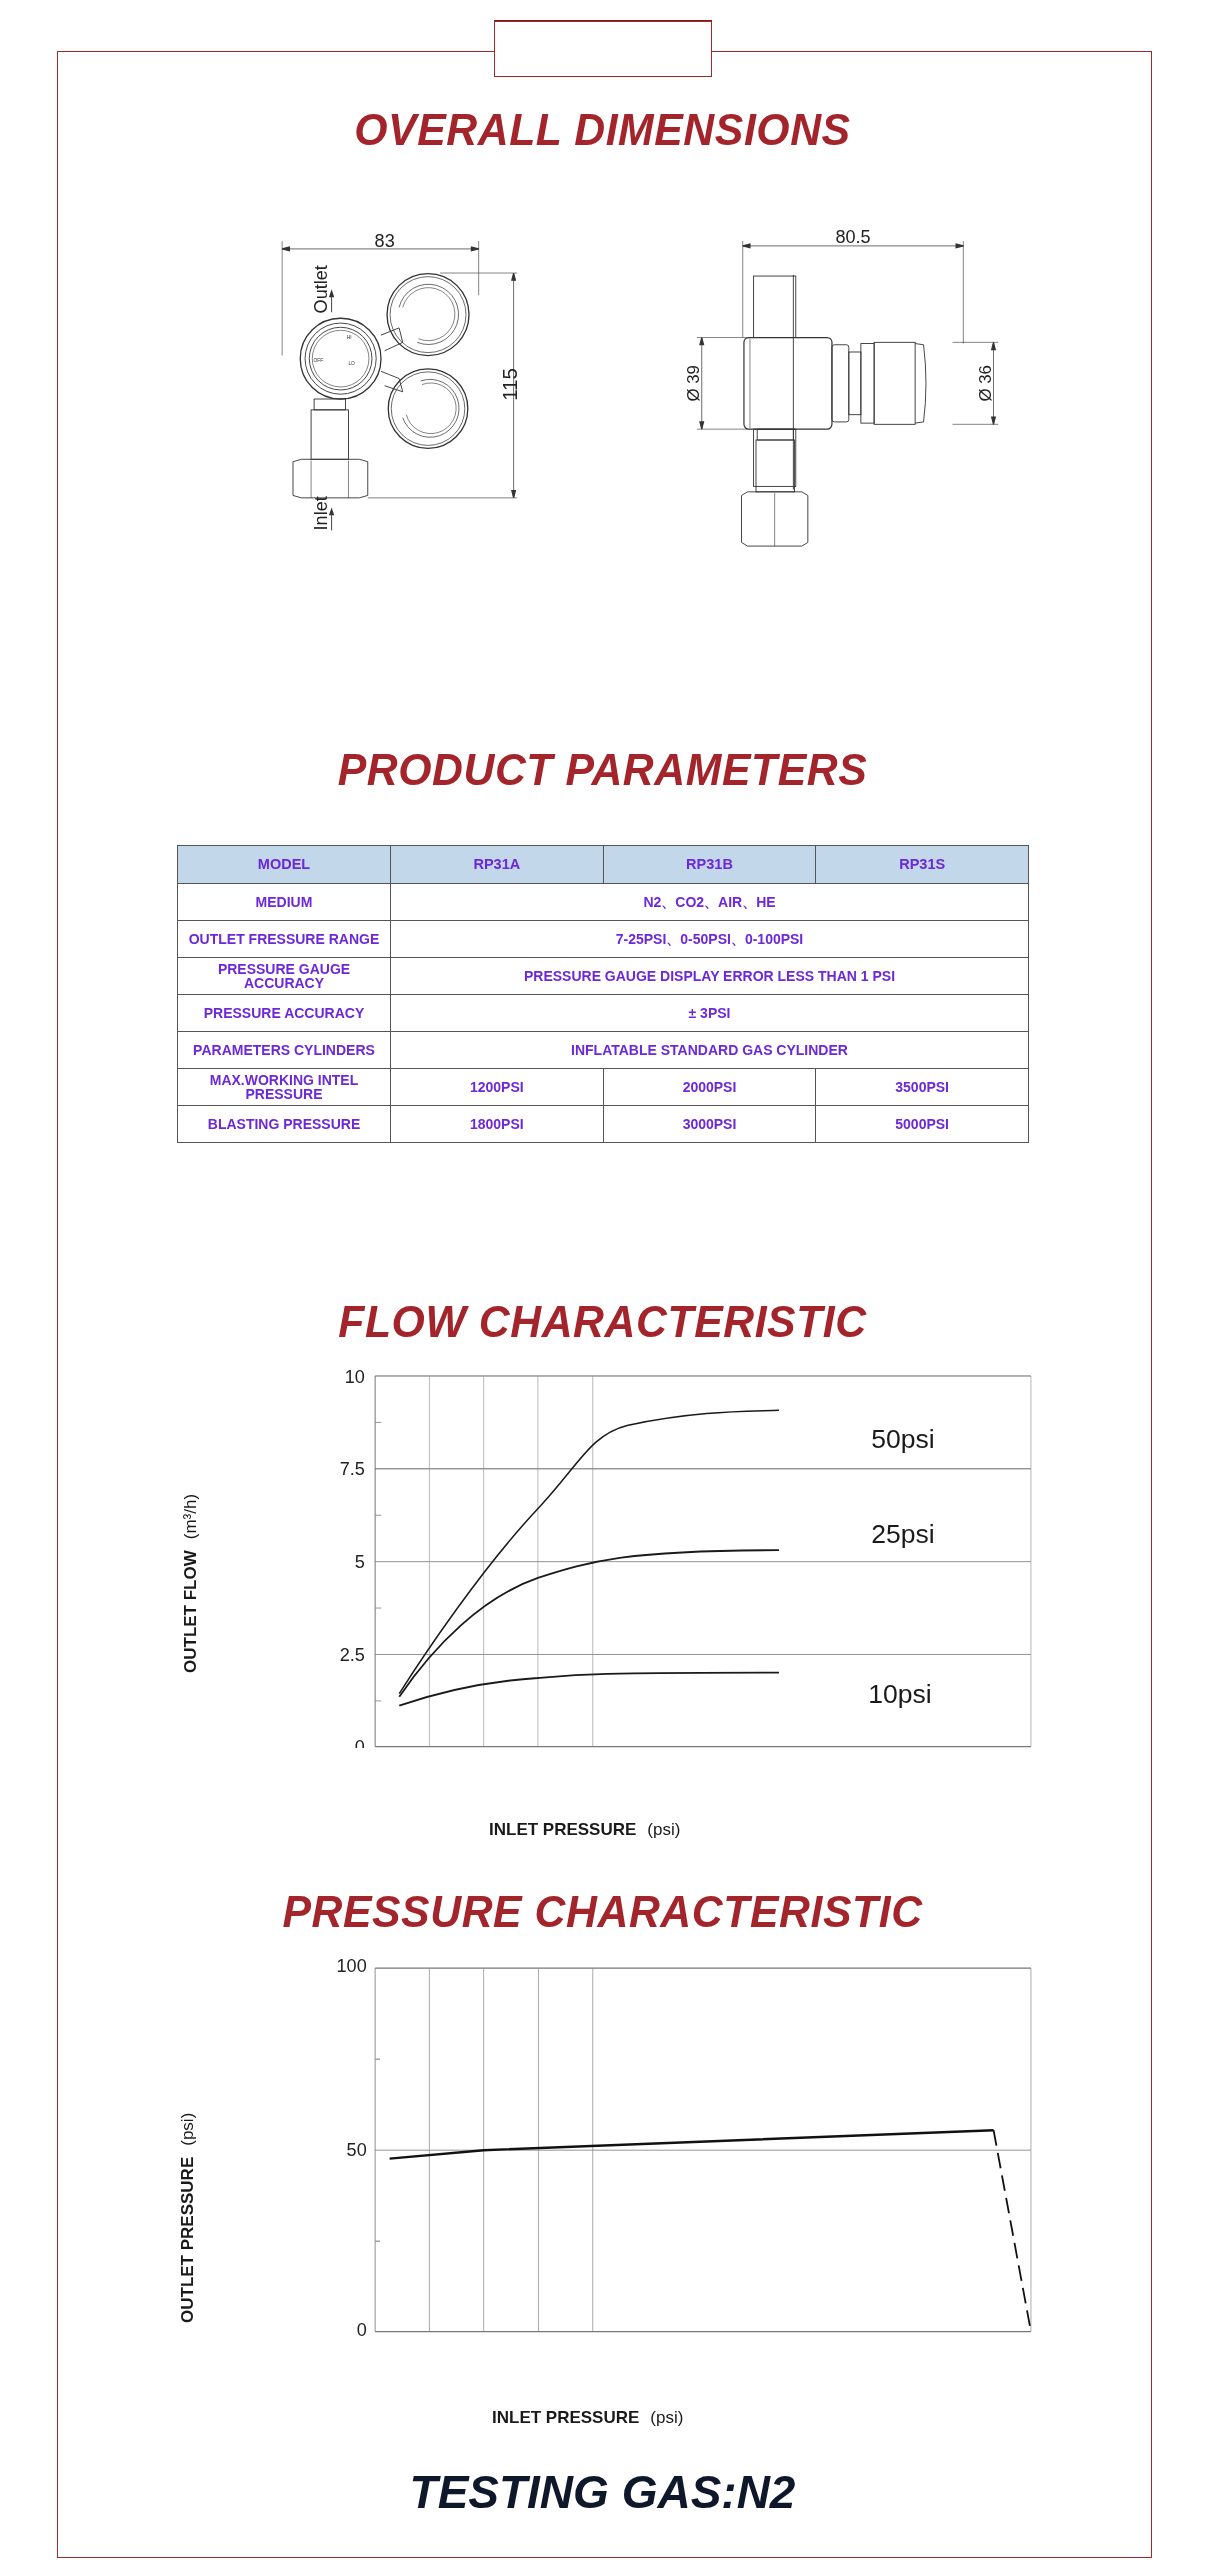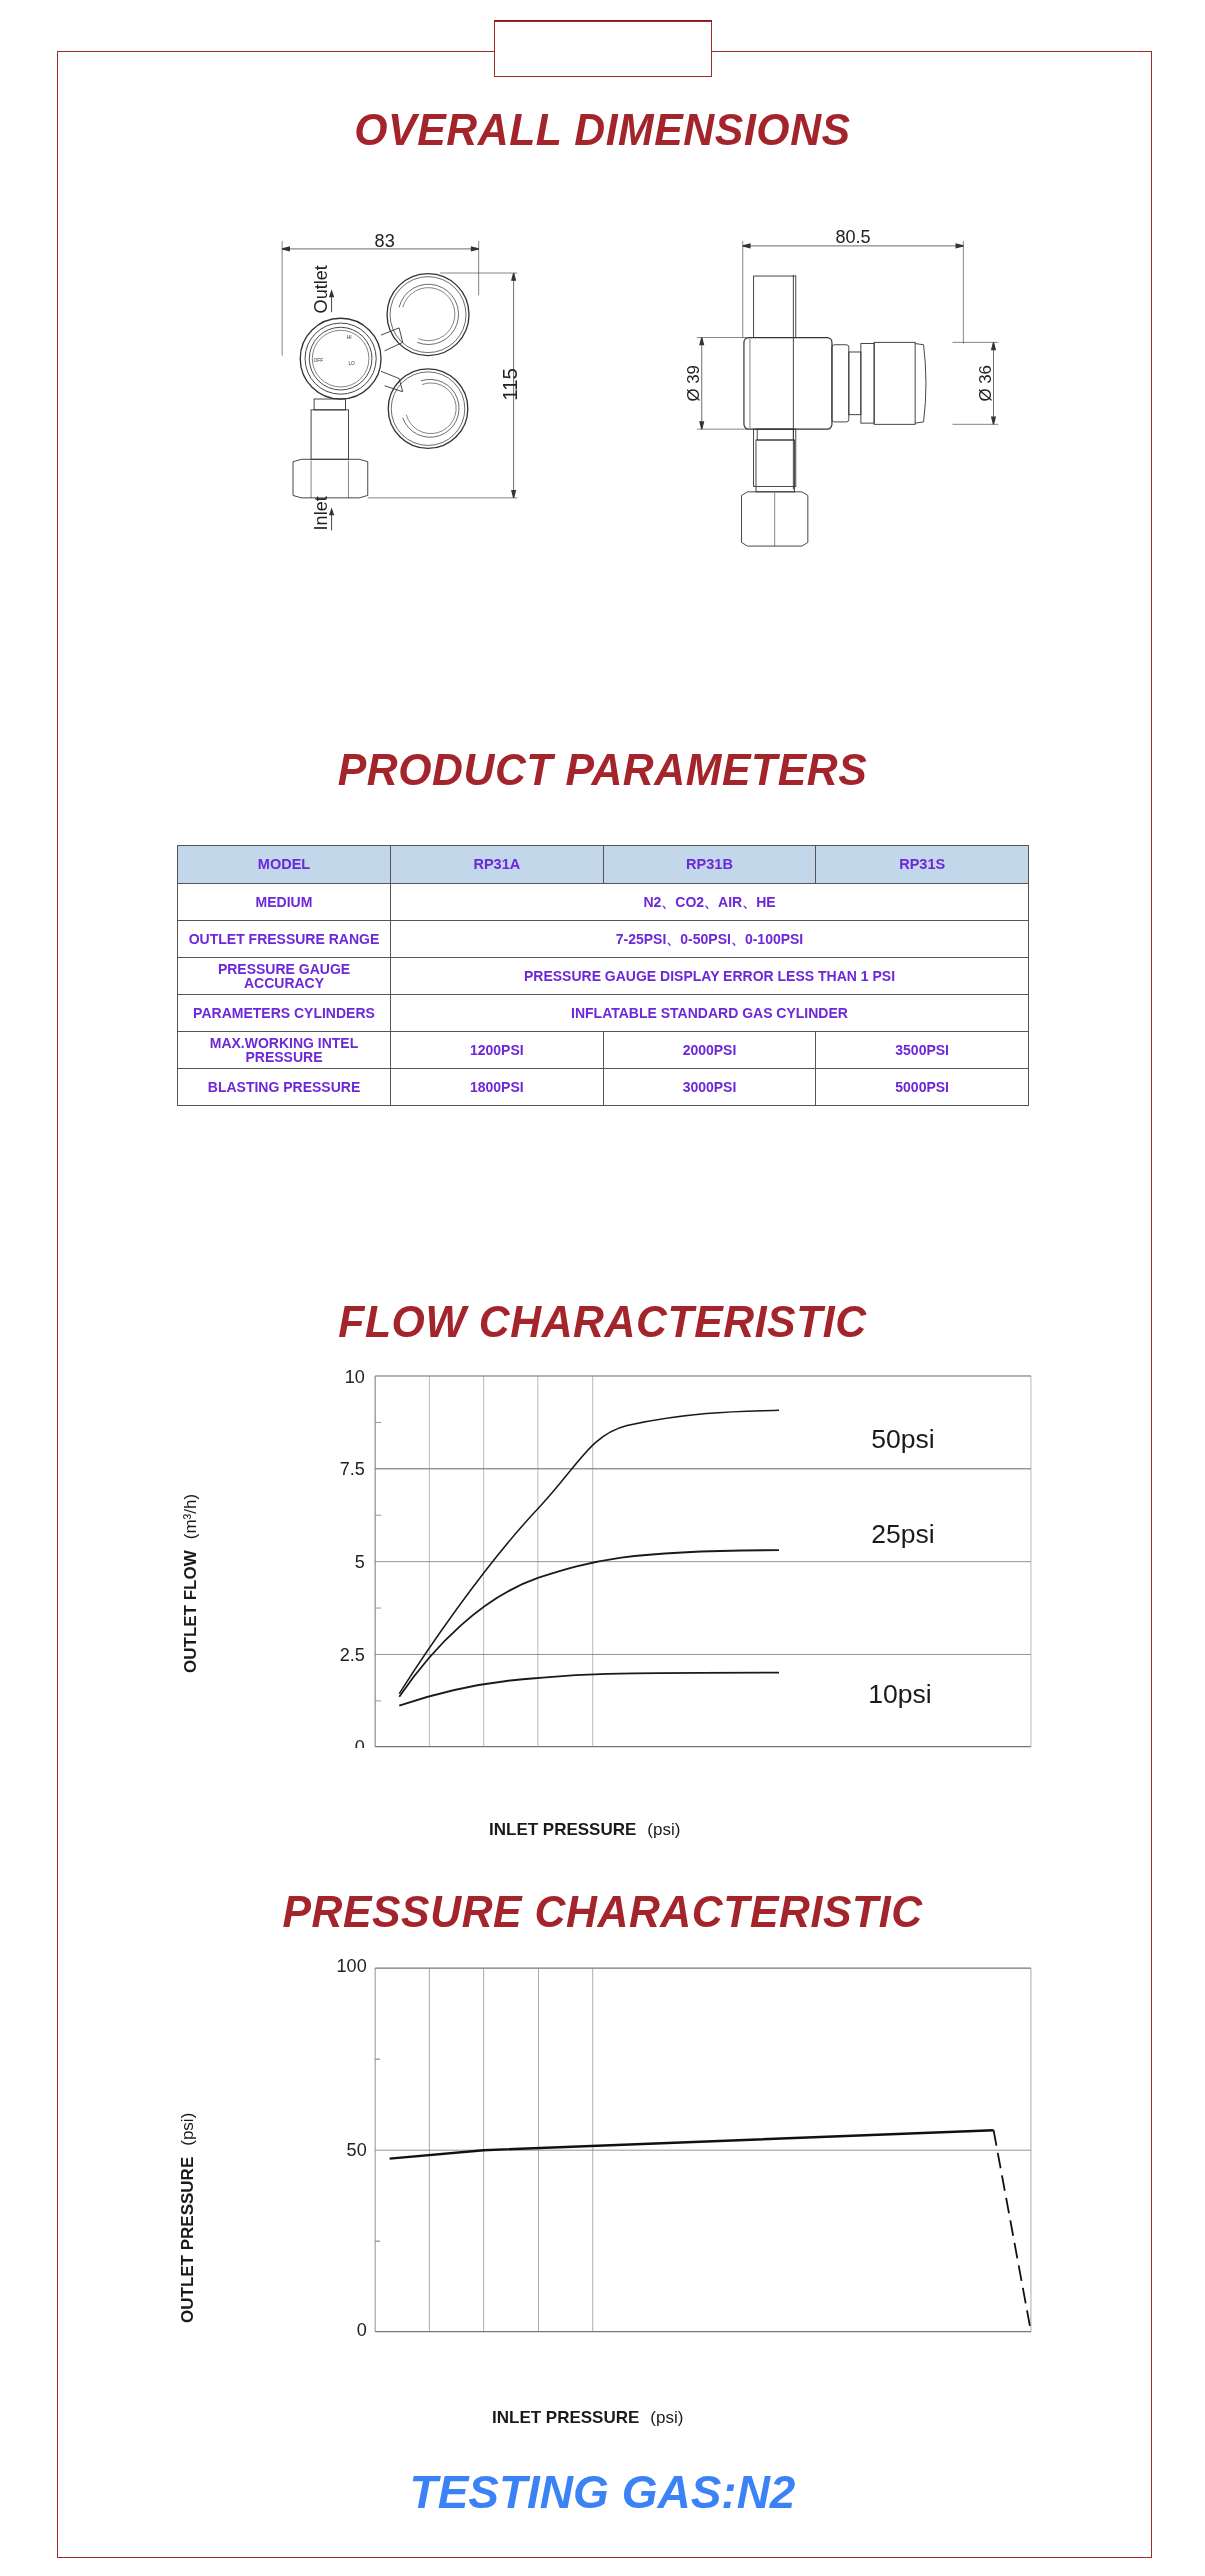--- a/index.html
+++ b/index.html
@@ -28,21 +28,21 @@
   .params td.label { width: 213px; }
 
   
   .chart { position: absolute; }
   .chart svg text { font-family: "Liberation Sans", sans-serif; }
   .axis-title { position: absolute; font-family: "Liberation Sans", sans-serif; font-weight: 700; font-size: 17px; color: #1a1a1a; white-space: nowrap; }
   .axis-title .unit { font-weight: 400; margin-left: 11px; }
   .rot { transform: rotate(-90deg); transform-origin: left top; }
 
   .footer-title { position: absolute; left: 0; width: 1205px; text-align: center; top: 2465px;
-    font-weight: 700; font-style: italic; color: #3b82f6; font-size: 46px; font-family: "Liberation Sans", sans-serif; }
+    font-weight: 700; font-style: italic; color: #0f172a; font-size: 46px; font-family: "Liberation Sans", sans-serif; }
 </style>
 </head>
 <body>
 
 <div class="frame"></div>
 <div class="tab"></div>
 
 <div class="section-title" style="top:104px;">OVERALL DIMENSIONS</div>
 
 <div class="diagram" style="left:241px; top:223px;text-align:right;">
@@ -159,20 +159,24 @@
     <td class="label">MEDIUM</td>
     <td colspan="3">N2、CO2、AIR、HE</td>
   </tr>
   <tr>
     <td class="label">OUTLET FRESSURE RANGE</td>
     <td colspan="3">7-25PSI、0-50PSI、0-100PSI</td>
   </tr>
   <tr>
     <td class="label">PRESSURE GAUGE ACCURACY</td>
     <td colspan="3">PRESSURE GAUGE DISPLAY ERROR LESS THAN 1 PSI</td>
+  </tr>
+  <tr>
+    <td class="label">PRESSURE ACCURACY</td>
+    <td colspan="3">± 3PSI</td>
   </tr>
   <tr>
     <td class="label">PARAMETERS CYLINDERS</td>
     <td colspan="3">INFLATABLE STANDARD GAS CYLINDER</td>
   </tr>
   <tr>
     <td class="label">MAX.WORKING INTEL PRESSURE</td>
     <td>1200PSI</td>
     <td>2000PSI</td>
     <td>3500PSI</td>

